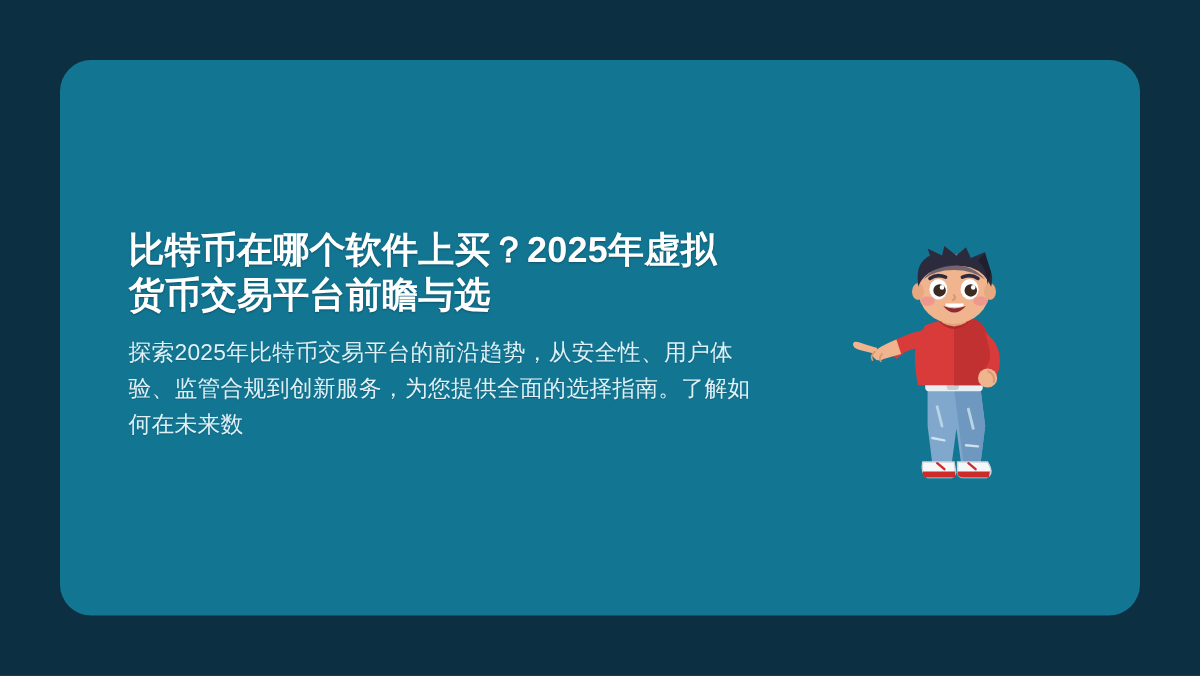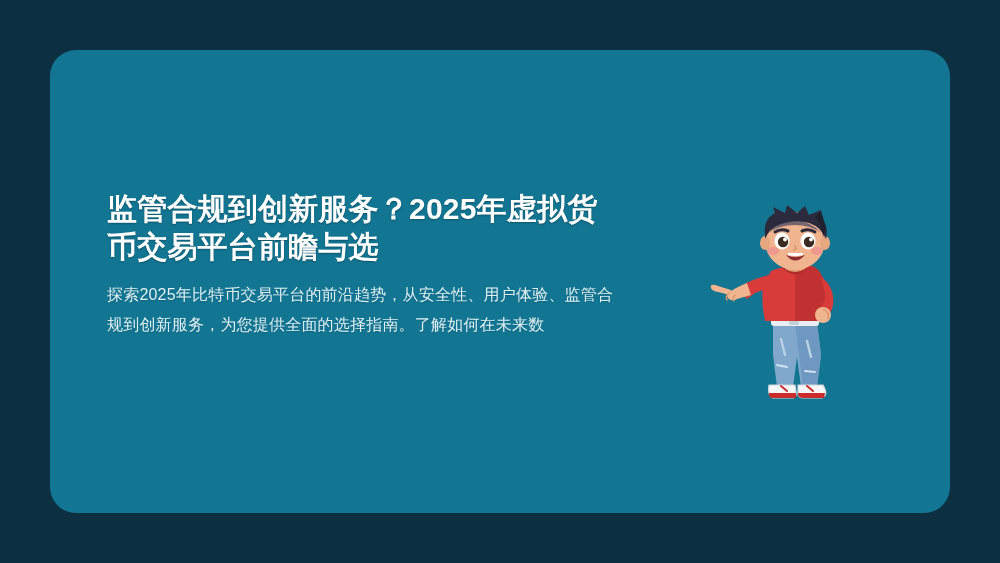--- a/index.html
+++ b/index.html
@@ -41,21 +41,21 @@
     font-size: 30px;
     line-height: 38px;
     font-weight: bold;
     letter-spacing: 0.2px;
     text-shadow: 0 1px 2px rgba(0,0,0,0.30);
     word-break: break-word;
   }
   .subtext {
     margin: 14px 0 0 0;
     color: #dff1f7;
-    font-size: 16px;
+    font-size: 19px;
     line-height: 30px;
     font-weight: 500;
     letter-spacing: 0.2px;
     text-shadow: 0 1px 1px rgba(0,0,0,0.18);
     word-break: break-word;
   }
   
   .character {
     position: absolute;
     left: 645px;
@@ -70,21 +70,21 @@
   }
 </style>
 </head>
 <body>
 
 <div class="stage">
 
   <div class="card">
 
     <div class="content">
-      <h1 class="headline">监管合规到创新服务？2025年虚拟货币交易平台前瞻与选</h1>
+      <h1 class="headline">比特币在哪个软件上买？2025年虚拟货币交易平台前瞻与选</h1>
       <p class="subtext">探索2025年比特币交易平台的前沿趋势，从安全性、用户体验、监管合规到创新服务，为您提供全面的选择指南。了解如何在未来数</p>
     </div>
 
     <div class="character">
       <svg viewBox="0 0 200 210" xmlns="http://www.w3.org/2000/svg" aria-hidden="true">
 
         <g>
           <path d="M78 118 L122 118 L126 150 L122 182 L106 182 L102 152 L98 182 L82 182 L78 150 Z" fill="#7fa8cc"></path>
           <path d="M100 118 L122 118 L126 150 L122 182 L108 182 L104 150 Z" fill="#6e98bf"></path>
           <path d="M86 134 L90 150" stroke="#b8d2e6" stroke-width="2.4" fill="none" stroke-linecap="round"></path>

